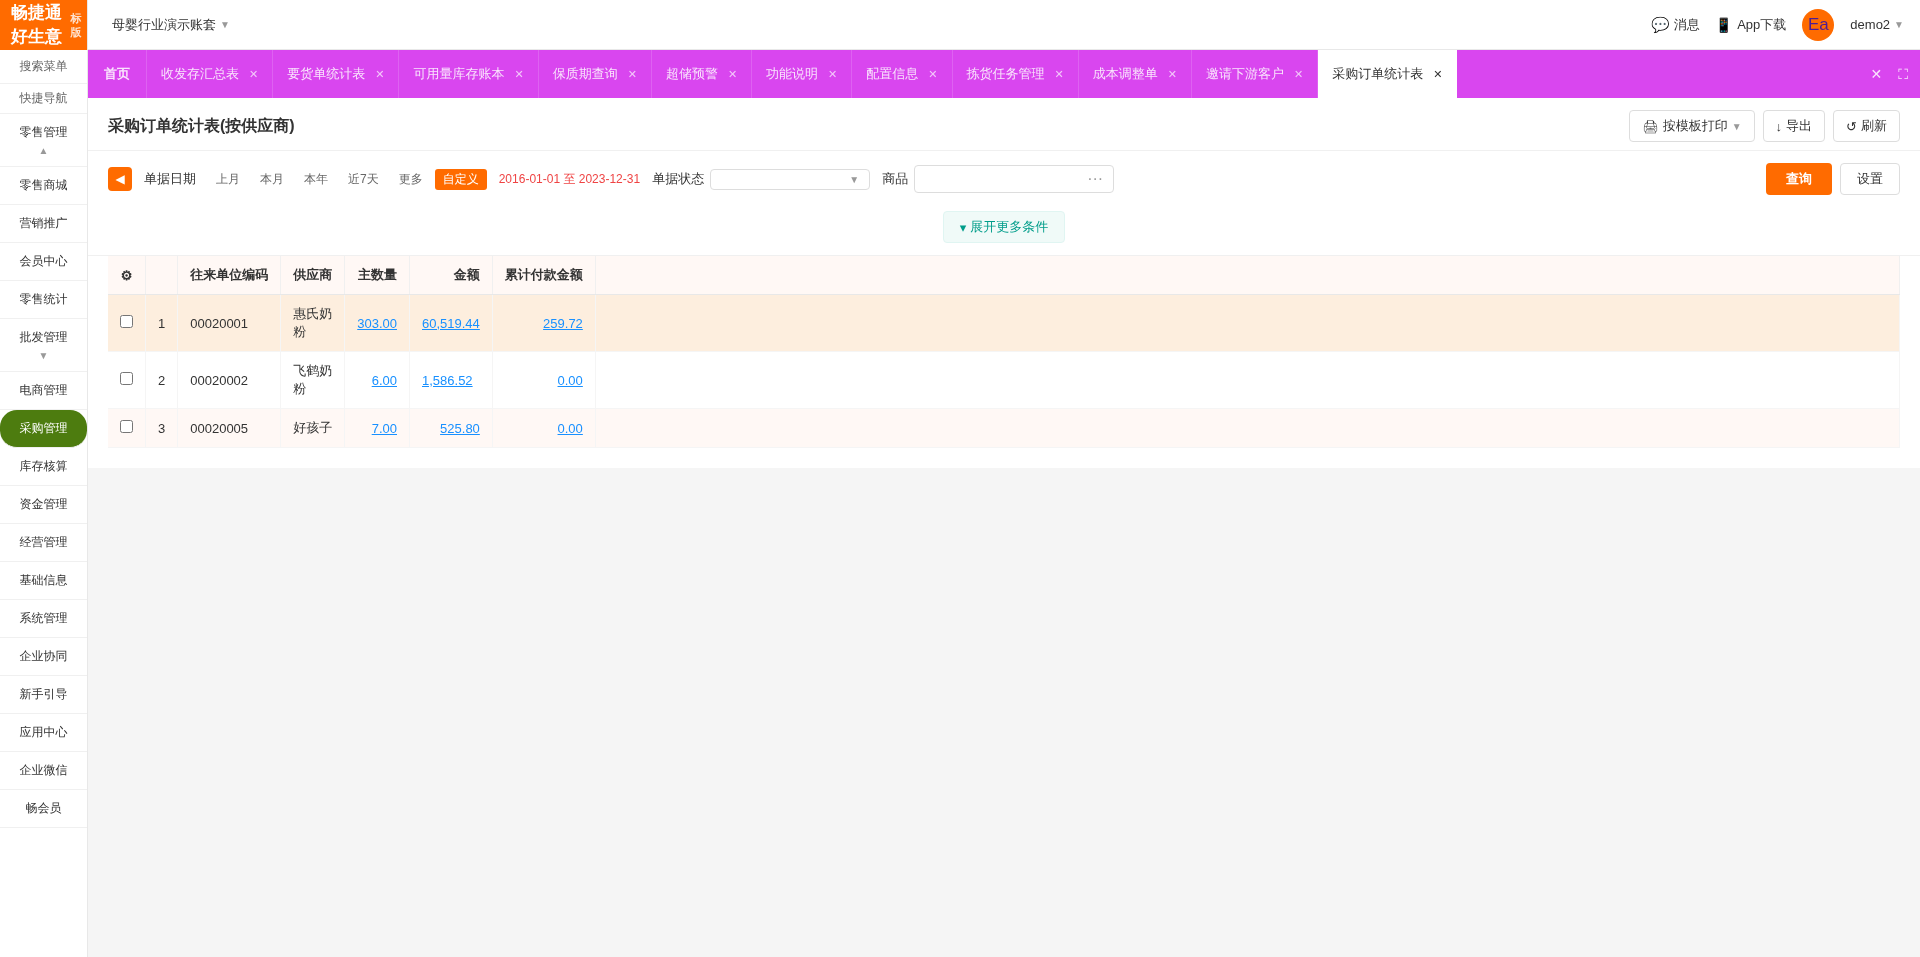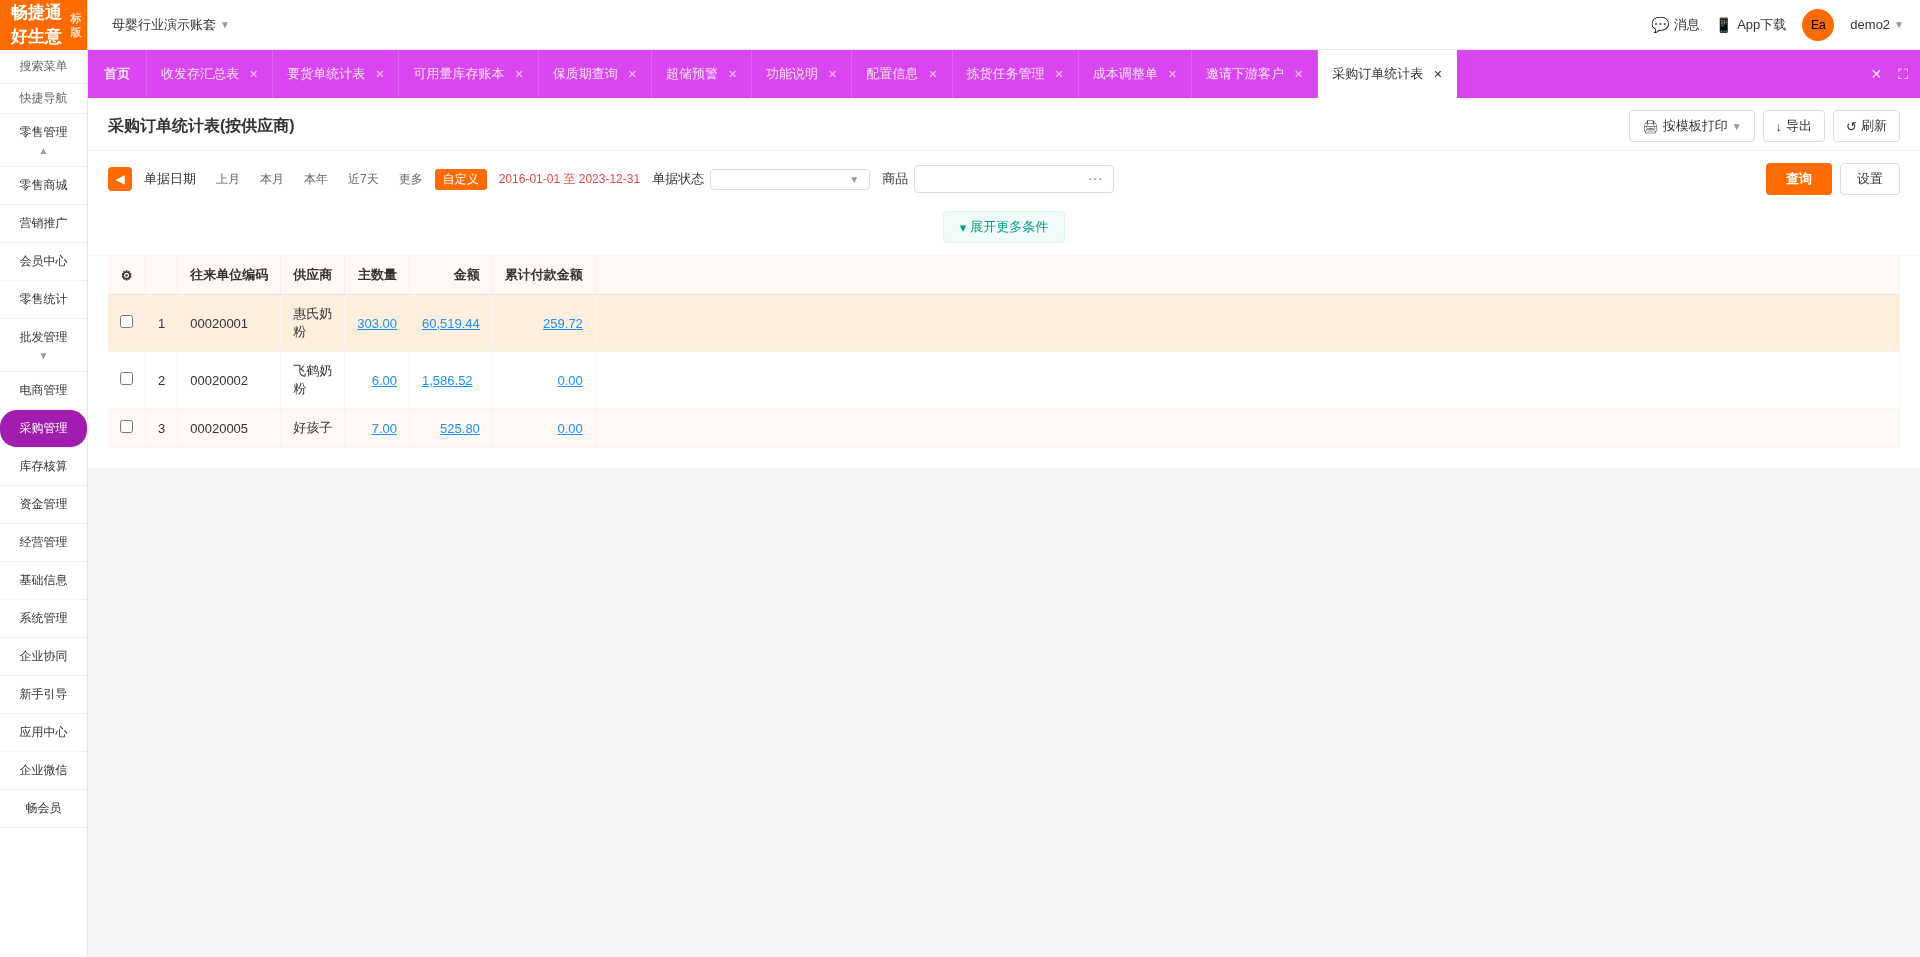--- a/index.html
+++ b/index.html
@@ -50,21 +50,21 @@
       font-size: 12px;
       color: #333;
       text-align: center;
       cursor: pointer;
       border-bottom: 1px solid #f0f0f0;
       display: flex;
       flex-direction: column;
       align-items: center;
       gap: 2px;
     }
-    .sidebar-item.active { background: #a21caf; color: #fff; border-radius: 17px; }
+    .sidebar-item.active { background: #4d7c0f; color: #fff; border-radius: 17px; }
     .sidebar-item.has-arrow { flex-direction: column; justify-content: center; gap: 4px; }
     .sidebar-arrow { font-size: 10px; color: #999; }
 
     
     .main-area {
       flex: 1;
       display: flex;
       flex-direction: column;
       overflow: hidden;
     }
@@ -104,22 +104,22 @@
       cursor: pointer;
     }
     .user-avatar {
       width: 32px;
       height: 32px;
       border-radius: 50%;
       background: #ff6b00;
       display: flex;
       align-items: center;
       justify-content: center;
-      color: #000000;
-      font-size: 12px;
+      color: #4c1d95;
+      font-size: 17px;
       cursor: pointer;
     }
 
     
     .tabbar {
       height: 48px;
       background: #d946ef;
       display: flex;
       align-items: stretch;
       overflow: hidden;

